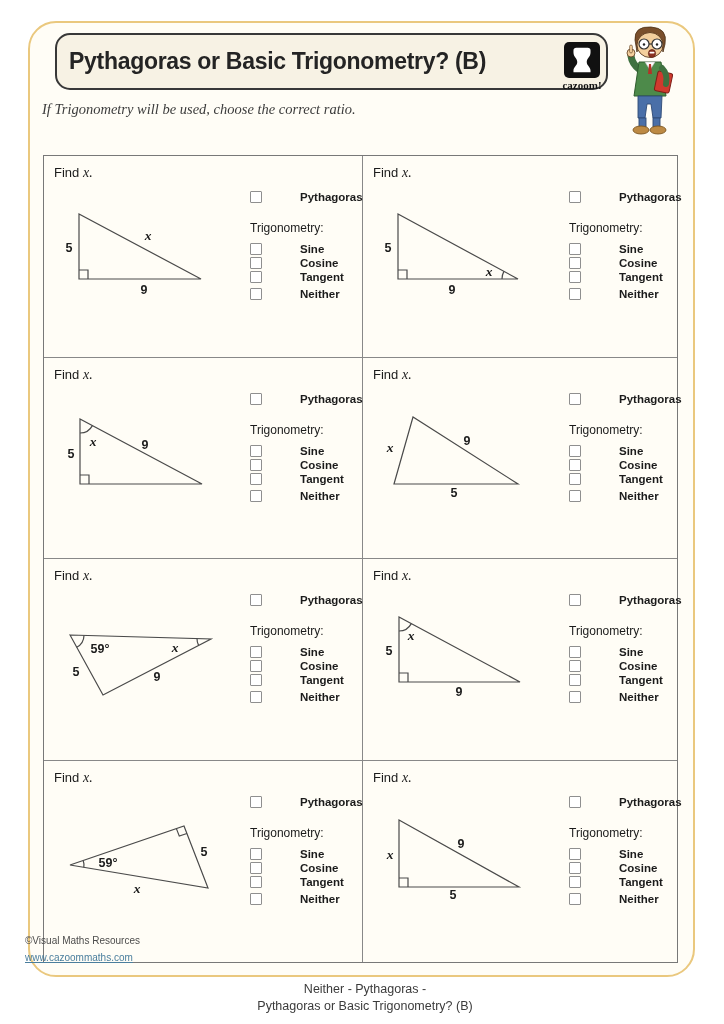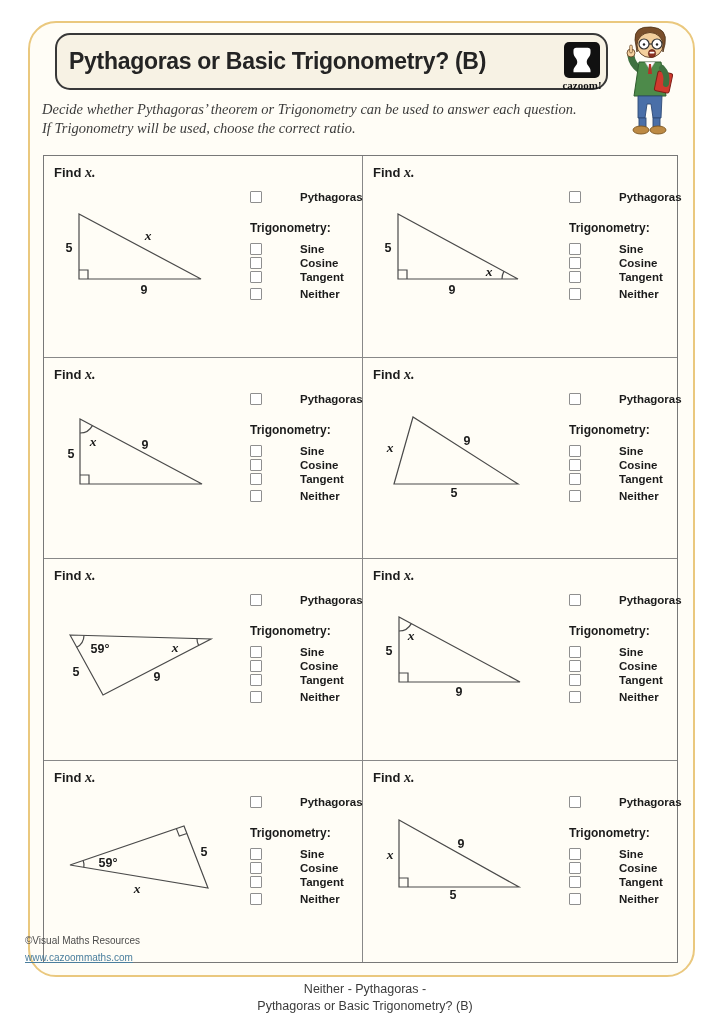--- a/index.html
+++ b/index.html
@@ -39,40 +39,40 @@
   }
   
   .grid {
     position:absolute; left:43px; top:155px; width:635px; height:808px;
     border:1.5px solid #787878; background:#fffdf6;
     display:grid; grid-template-columns:319px 1fr; grid-template-rows:repeat(4,1fr);
   }
   .cell { position:relative; }
   .cell.c1 { border-right:1.5px solid #888888; }
   .cell.rb { border-bottom:1.5px solid #888888; }
-  .prompt { position:absolute; left:10px; top:9px; font-size:13px; font-weight:700; color:#1c1c1c; }
+  .prompt { position:absolute; left:10px; top:9px; font-size:13px; font-weight:400; color:#1c1c1c; }
   .prompt .var { font-family:"Liberation Serif", serif; font-style:italic; font-size:14px; }
   .tri { position:absolute; left:0; top:0; }
   .tri path, .tri polygon { fill:none; stroke:#4a4a4a; stroke-width:1.2; }
   .tri text {
     font-family:"Liberation Sans", sans-serif; font-size:12.5px; font-weight:700; fill:#1c1c1c;
     text-anchor:middle;
   }
   .tri text.vr {
     font-family:"Liberation Serif", serif; font-style:italic; font-size:13.5px;
   }
   
   .opts { position:absolute; left:206px; top:34px; width:106px; }
   .opt { display:flex; align-items:center; height:14px; margin-bottom:0;gap:30px; }
   .cb {
     width:12px; height:12px; flex:none; background:#fff;
     border:1.5px solid #8f8f8f; border-radius:1px; margin-right:8px;
   }
   .opt-label { font-size:11.5px; font-weight:700; color:#1b1b1b; white-space:nowrap; }
-  .trig-head { margin-top:17px; height:15px; font-size:12px; font-weight:700; color:#1b1b1b; margin-bottom:6px; }
+  .trig-head { margin-top:17px; height:15px; font-size:12px; font-weight:400; color:#1b1b1b; margin-bottom:6px; }
   .opt.neither { margin-top:3px; }
   
   .footer-left  { position:absolute; left:25px; top:932px; font-size:10px; color:#4c4c4c; line-height:17px; }
   .footer-left a { color:#4a7e9d; }
   .footer-center{ position:absolute; left:225px; top:981px; width:280px; text-align:center;
                   font-size:12.5px; color:#3b3b3b; line-height:17px; }
   .footer-right { position:absolute; left:532px; top:1056px; font-size:13px; color:#474747; white-space:nowrap; }
 </style>
 </head>
 <body>
@@ -116,21 +116,20 @@
 
   <path d="M20 72 L44 72 L43 94 L35 94 L33 80 L29 80 L27 94 L20 94 Z" fill="#4a6fa8" stroke="#2f4a75" stroke-width="0.9"></path>
   <rect x="21" y="94" width="7" height="9" fill="#4a6fa8" stroke="#2f4a75" stroke-width="0.9"></rect>
   <rect x="35" y="94" width="7" height="9" fill="#4a6fa8" stroke="#2f4a75" stroke-width="0.9"></rect>
 
   <ellipse cx="23" cy="106" rx="8" ry="4" fill="#bd8a44" stroke="#7c5620" stroke-width="0.9"></ellipse>
   <ellipse cx="40" cy="106" rx="8" ry="4" fill="#bd8a44" stroke="#7c5620" stroke-width="0.9"></ellipse>
 </svg>
 
 <div class="instructions">
-  <div>Decide whether Pythagoras’ theorem or Trigonometry can be used to answer each question.</div>
   <div>If Trigonometry will be used, choose the correct ratio.</div>
 </div>
 
 <div class="grid">
 
   <div class="cell c1 rb">
     <div class="prompt"><span>Find</span>&nbsp;<span class="var">x.</span></div>
     <svg class="tri" width="319" height="201" viewBox="0 0 319 201">
       <polygon points="35,58 35,123 157,123"></polygon>
       <path d="M 35 114 L 44 114 L 44 123"></path>

